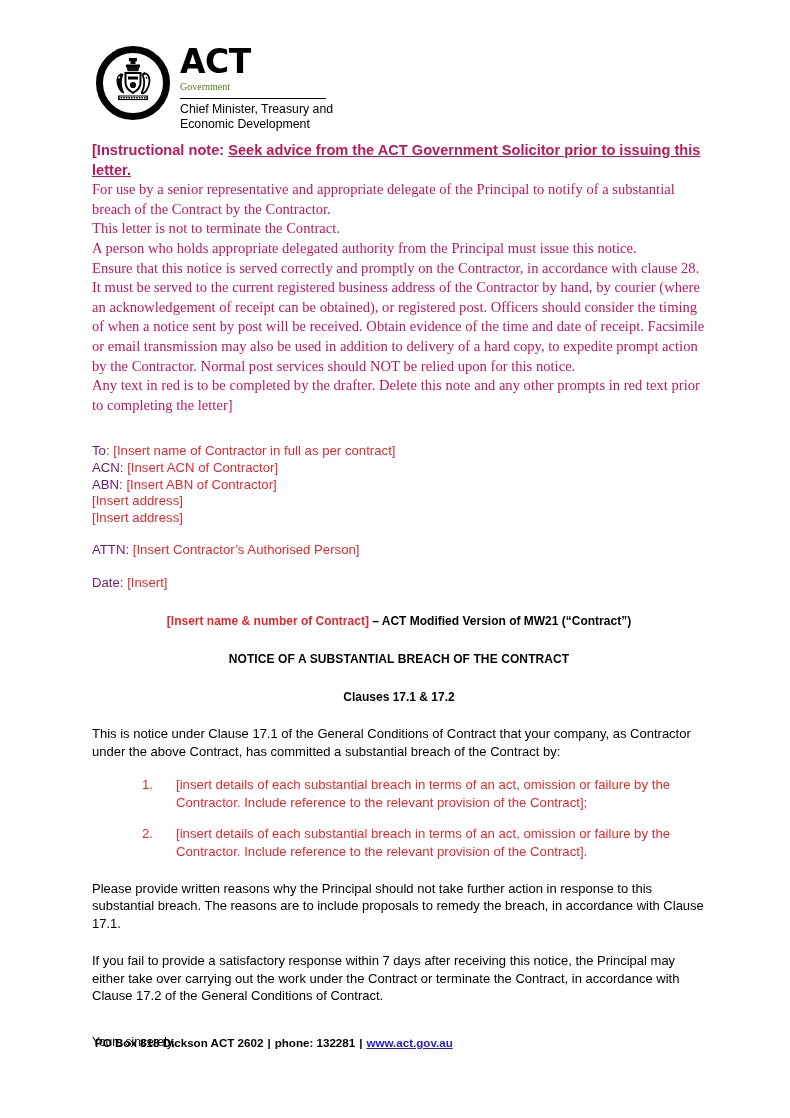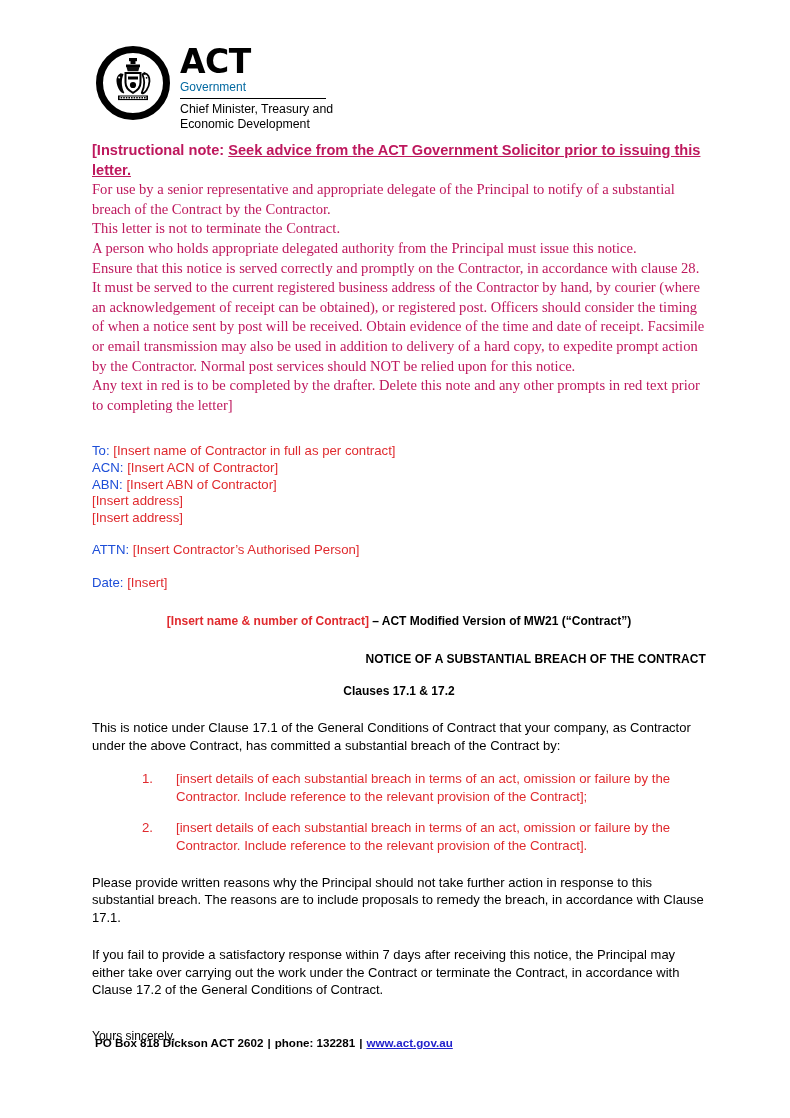--- a/index.html
+++ b/index.html
@@ -46,24 +46,24 @@
   }
   .logo-act {
     font-family: "DejaVu Sans", sans-serif;
     font-weight: bold;
     font-size: 33px;
     line-height: 32px;
     letter-spacing: -0.5px;
     color: #000;
   }
   .logo-gov {
-    font-family: Liberation Sans, sans-serif;
-    font-size: 12px;
+    font-family: Liberation Serif, serif;
+    font-size: 10px;
     line-height: 16px;
-    color: #0369a1;
+    color: #4d7c0f;
     margin-top: 1px;
   }
   .logo-rule {
     border-top: 1.3px solid #000;
     width: 146px;
     margin: 3px 0 3px 0;
   }
   .logo-dept {
     font-family: "Liberation Sans", sans-serif;
     font-size: 12.3px;
@@ -93,38 +93,37 @@
     text-decoration: underline;
   }
   .note-para { display: block; font-family: Liberation Serif, serif; }
 
   .addr-block {
     margin-top: 28px;
     font-size: 13.2px;
     line-height: 16.6px;
   }
   .addr-line { display: block; white-space: nowrap; }
-  .addr-label { color: #1d4ed8; }
+  .addr-label { color: #701a75; }
   .addr-gap { height: 16px; }
 
   .title-block {
     margin-top: 22px;
     text-align: center;
     font-size: 12px;
     line-height: 16px;
   }
   .title-contract {
     font-weight: bold;
     margin-bottom: 22px;
   }
   .title-notice {
     font-weight: bold;
     letter-spacing: 0.1px;
-    margin-bottom: 16px;
-    text-align: right;
+    margin-bottom: 22px;
   }
   .title-clauses {
     font-weight: bold;
     margin-bottom: 0;
   }
 
   .body-para {
     margin-top: 20px;
     font-size: 13px;
     line-height: 17.4px;

